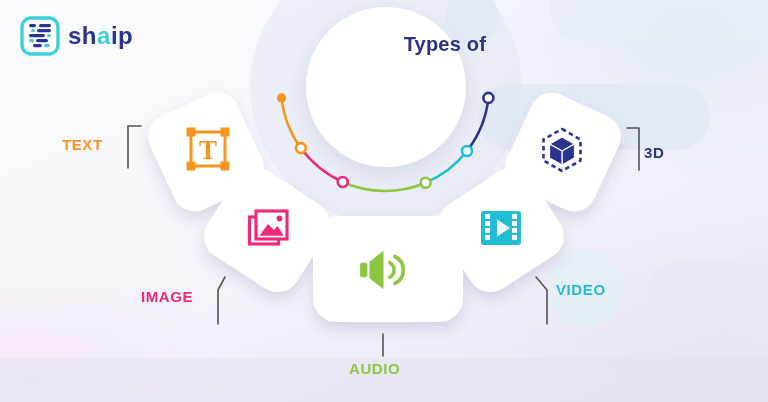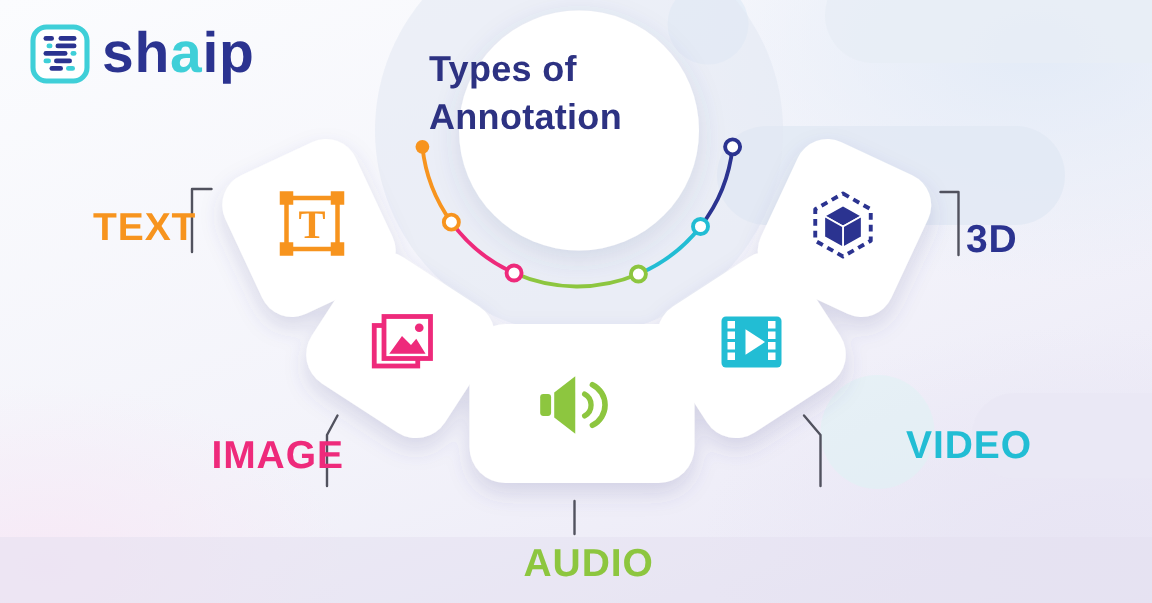--- a/index.html
+++ b/index.html
@@ -7,26 +7,26 @@
   .stage{
     position:relative;width:768px;height:402px;overflow:hidden;
     background:
       radial-gradient(55% 65% at 90% 8%, #E3EBF7 0%, rgba(227,235,247,0) 60%),
       radial-gradient(48% 55% at 4% 94%, #F7E9F6 0%, rgba(247,233,246,0) 55%),
       radial-gradient(55% 60% at 94% 90%, #E8E5F4 0%, rgba(232,229,244,0) 60%),
       linear-gradient(160deg,#FBFCFE 0%,#F3F3FA 55%,#E9E6F5 100%);
   }
   .scene{position:absolute;left:0;top:0;}
   .logo{position:absolute;left:20px;top:16px;display:flex;align-items:center;gap:8px;}
-  .logo-word{font-size:38px;font-weight:700;letter-spacing:.5px;line-height:40px;}
+  .logo-word{font-size:24px;font-weight:700;letter-spacing:.5px;line-height:40px;}
   .title{
-    position:absolute;left:286px;top:31px;width:200px;text-align:left;
-    font-size:24px;font-weight:700;line-height:1.32;letter-spacing:.2px;
+    position:absolute;left:286px;top:31px;width:200px;text-align:right;
+    font-size:20px;font-weight:700;line-height:1.32;letter-spacing:.2px;
   }
-  .cat-label{position:absolute;font-size:26px;font-weight:700;letter-spacing:.6px;}
+  .cat-label{position:absolute;font-size:15px;font-weight:700;letter-spacing:.6px;}
   .cat-icon{position:absolute;width:48px;height:48px;}
   .cat-icon svg{display:block;width:100%;height:100%;}
   .serifT{font-family:"Liberation Serif","DejaVu Serif",serif;font-weight:700;}
 </style>
 </head>
 <body>
 
 <div class="stage">
 
   <svg class="scene" width="768" height="402" viewBox="0 0 768 402">
@@ -99,21 +99,20 @@
         <rect x="27" y="18" width="4" height="3.2" rx="1.6"></rect>
         <rect x="9" y="23" width="5" height="3.2" rx="1.6"></rect>
         <rect x="24" y="28" width="6" height="3.2" rx="1.6"></rect>
       </g>
     </svg>
     <div class="logo-word"><span style="color: rgb(43, 51, 144);">sh</span><span style="color: rgb(63, 207, 216);">a</span><span style="color: rgb(43, 51, 144);">ip</span></div>
   </div>
 
   <div class="title" style="color: rgb(45, 50, 130);">
     <div>Types of</div>
-    <div>Annotation</div>
   </div>
 
   <span class="cat-icon" style="left: 184px; top: 125px; color: rgb(247, 148, 30);">
     <svg viewBox="0 0 48 48">
       <rect x="7" y="7" width="34" height="34" fill="none" stroke="currentColor" stroke-width="3"></rect>
       <g fill="currentColor">
         <rect x="2.5" y="2.5" width="9" height="9"></rect>
           <rect x="36.5" y="2.5" width="9" height="9"></rect>
         <rect x="2.5" y="36.5" width="9" height="9"></rect>
           <rect x="36.5" y="36.5" width="9" height="9"></rect>
@@ -164,16 +163,16 @@
         <path d="M24 11 L36.5 18 L24 25 L11.5 18 Z"></path>
         <path d="M36.5 18 L36.5 32 L24 39 L24 25 Z"></path>
         <path d="M11.5 18 L24 25 L24 39 L11.5 32 Z"></path>
       </g>
     </svg>
   </span>
 
   <div class="cat-label" style="left: 62px; top: 136px; color: rgb(247, 148, 30);">TEXT</div>
   <div class="cat-label" style="left: 349px; top: 360px; color: rgb(141, 198, 63);">AUDIO</div>
   <div class="cat-label" style="left: 141px; top: 288px; color: rgb(238, 42, 123);">IMAGE</div>
-  <div class="cat-label" style="left: 556px; top: 281px; color: rgb(34, 189, 212); margin-left: 48px;">VIDEO</div>
+  <div class="cat-label" style="left: 556px; top: 281px; color: rgb(34, 189, 212);">VIDEO</div>
   <div class="cat-label" style="left: 644px; top: 144px; color: rgb(43, 51, 144);">3D</div>
 
 </div>
 
 </body></html>

